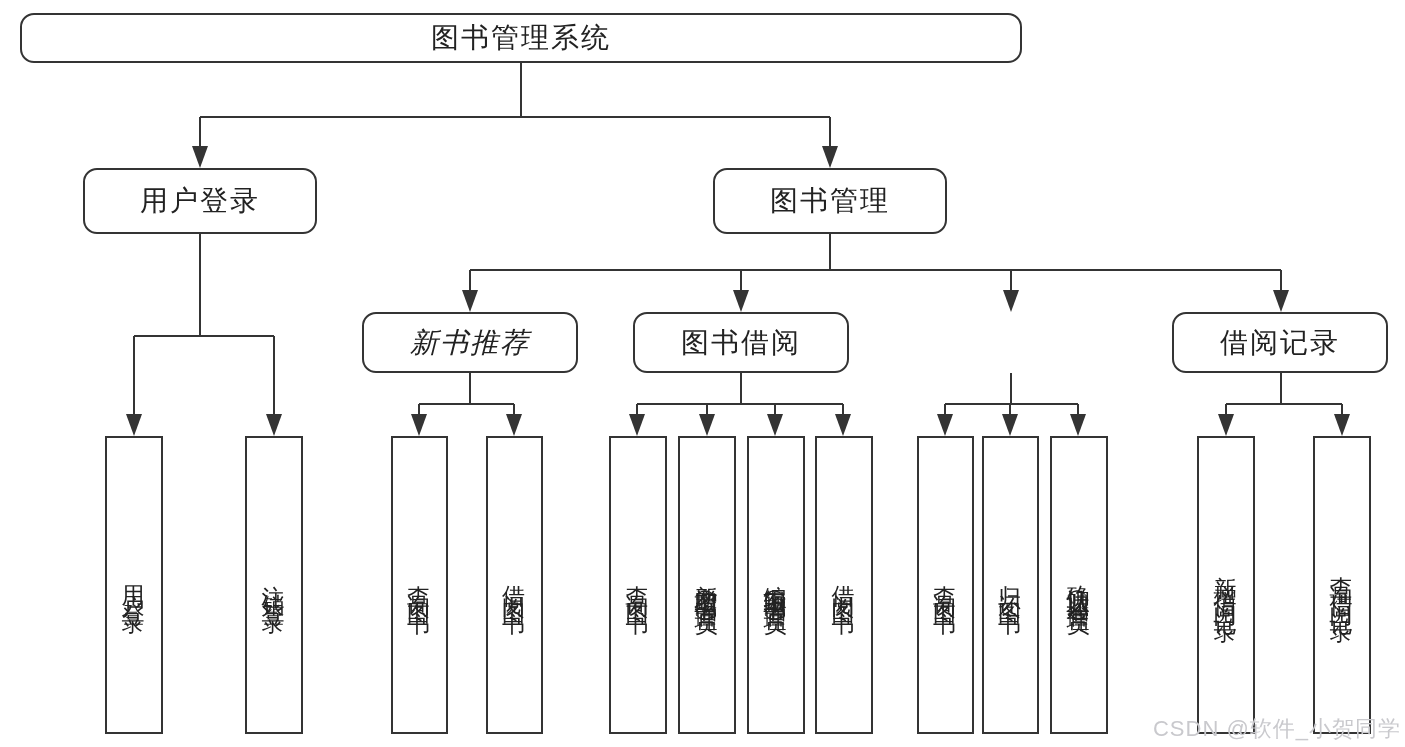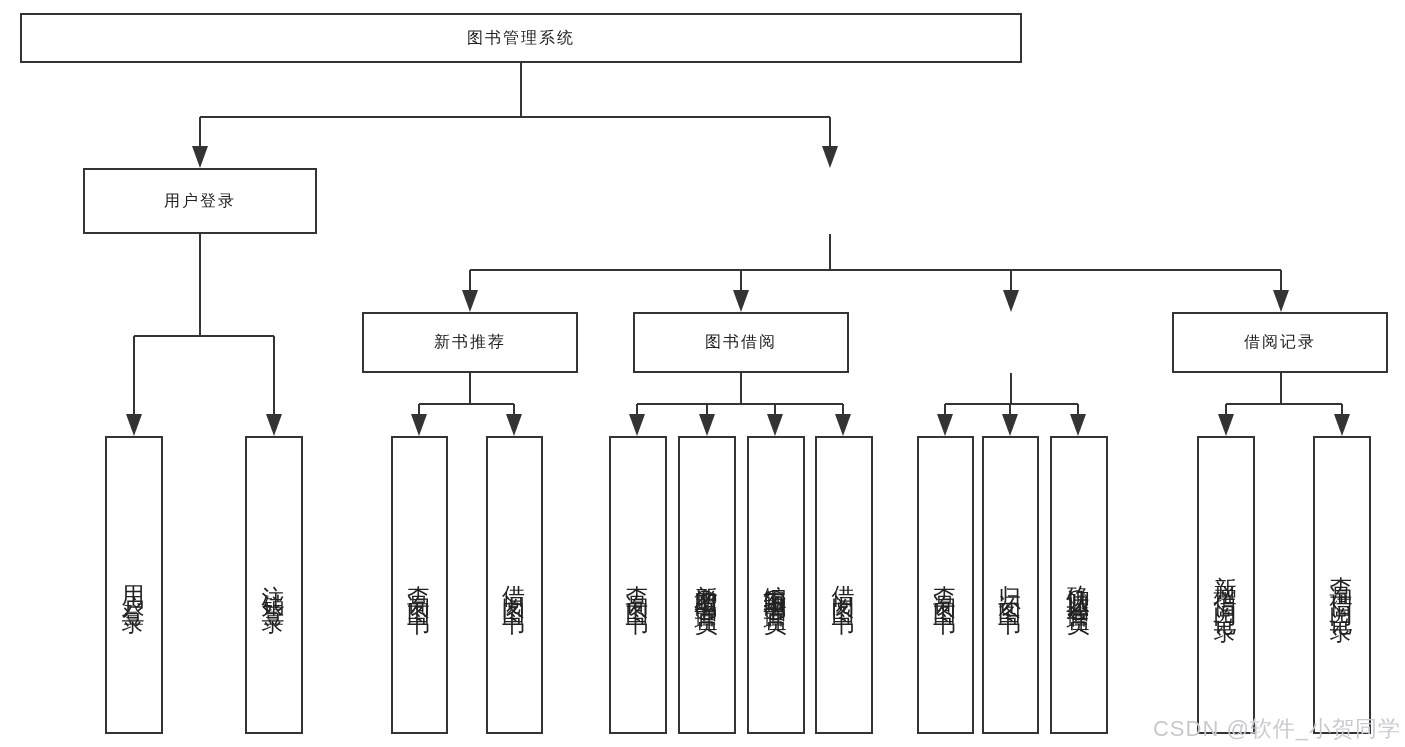--- a/index.html
+++ b/index.html
@@ -21,21 +21,21 @@
   .node {
     position: absolute;
     box-sizing: border-box;
     border: 2px solid var(--box-border, #343434);
     background: #ffffff;
     display: flex;
     align-items: center;
     justify-content: center;
     color: var(--text, #222222);
   }
-  .h-label { font-size: 16px; letter-spacing: 2px; white-space: nowrap; }
+  .h-label { font-size: 28px; letter-spacing: 2px; white-space: nowrap; border-radius: 14px; }
   .leaf .vtext {
     writing-mode: vertical-rl;
     text-orientation: mixed;
     font-size: 23px;
     letter-spacing: 9px;
     white-space: nowrap;
   }
   .leaf .vtext.tight { letter-spacing: 4px; }
   .watermark {
     position: absolute;
@@ -95,22 +95,25 @@
     </g>
   </svg>
 
   <div class="node h-label" style="left:20px; top:13px; width:1002px; height:50px;">
     <span>图书管理系统</span>
   </div>
 
   <div class="node h-label" style="left:83px; top:168px; width:234px; height:66px;">
     <span>用户登录</span>
   </div>
+  <div class="node h-label" style="left:713px; top:168px; width:234px; height:66px;">
+    <span>图书管理</span>
+  </div>
 
-  <div class="node h-label" style="left:362px; top:312px; width:216px; height:61px;">
+  <div class="node h-label" style="left:362px; top:312px; width:216px; height:61px;font-style:italic;">
     <span>新书推荐</span>
   </div>
   <div class="node h-label" style="left:633px; top:312px; width:216px; height:61px;">
     <span>图书借阅</span>
   </div>
   <div class="node h-label" style="left:1172px; top:312px; width:216px; height:61px;">
     <span>借阅记录</span>
   </div>
 
   <div class="node leaf" style="left:105px; top:436px; width:58px; height:298px;">

